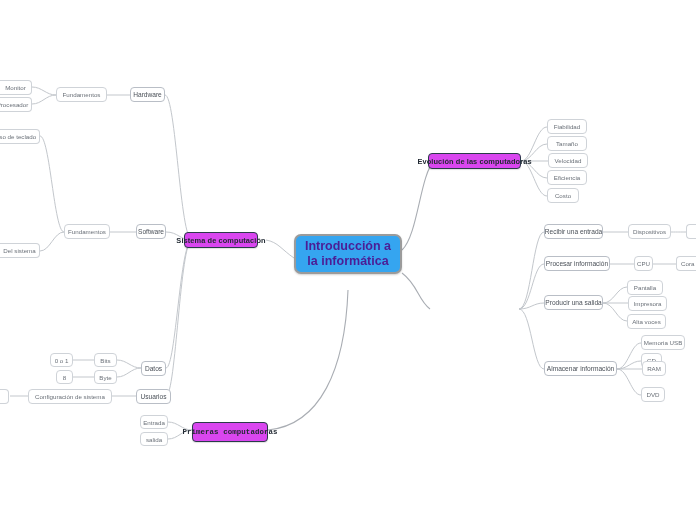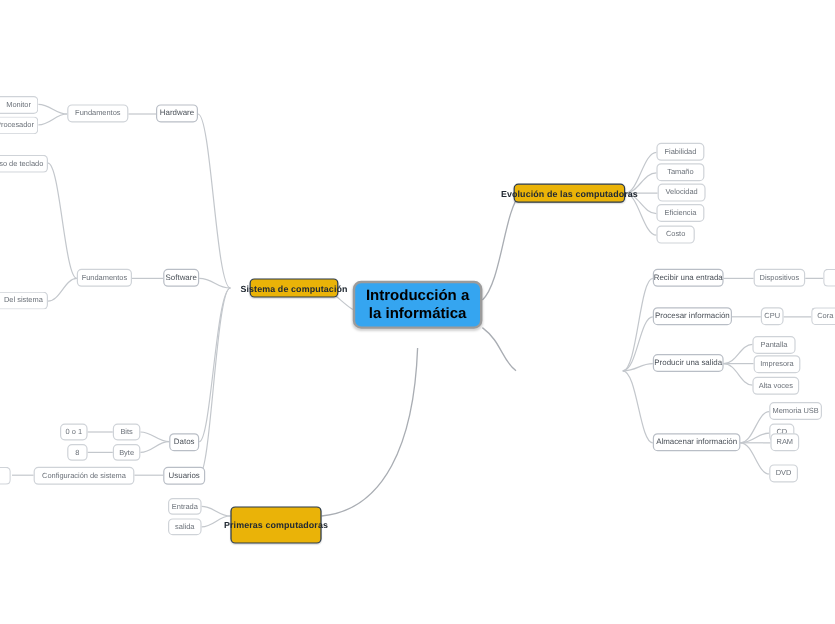--- a/index.html
+++ b/index.html
@@ -30,31 +30,31 @@
     text-align: center;
     white-space: nowrap;
     border-radius: 5px;
     background: #ffffff;
   }
   
   .node.root {
     background: #35a5f0;
     border: 2px solid #9b9b9b;
     border-radius: 7px;
-    color: #000000;
+    color: #4c1d95;
     font-size: 12.5px;
     font-weight: bold;
     line-height: 15px;
     white-space: normal;
     box-shadow: 0 1px 2px rgba(0,0,0,0.18);
     padding: 4px 6px;
   }
   
   .node.lvl1 {
-    background: #eab308;
+    background: #d946ef;
     border: 1.6px solid #2b3a4a;
     border-radius: 4px;
     color: #222a33;
     font-size: 7.4px;
     font-weight: bold;
     letter-spacing: 0.1px;
     padding: 0 5px;
     box-shadow: 0 1px 1px rgba(0,0,0,0.12);
   }
   
@@ -176,21 +176,21 @@
   <div class="node lvl3" style="left:627px; top:280px; width:36px; height:15px;">Pantalla</div>
   <div class="node lvl3" style="left:628px; top:296px; width:39px; height:15px;">Impresora</div>
   <div class="node lvl3" style="left:627px; top:314px; width:39px; height:15px;">Alta voces</div>
 
   <div class="node lvl2" style="left:544px; top:361px; width:73px; height:15px;">Almacenar información</div>
   <div class="node lvl3" style="left:641px; top:335px; width:44px; height:15px;">Memoria USB</div>
   <div class="node lvl3" style="left:641px; top:353px; width:21px; height:15px;">CD</div>
   <div class="node lvl3" style="left:642px; top:361px; width:24px; height:15px;">RAM</div>
   <div class="node lvl3" style="left:641px; top:387px; width:24px; height:15px;">DVD</div>
 
-  <div class="node lvl1" style="left:208px; top:232px; width:74px; height:16px;">Sistema de computación</div>
+  <div class="node lvl1" style="left:184px; top:232px; width:74px; height:16px;">Sistema de computación</div>
 
   <div class="node lvl2" style="left:130px; top:87px; width:35px; height:15px;">Hardware</div>
   <div class="node lvl3" style="left:56px; top:87px; width:51px; height:15px;">Fundamentos</div>
   <div class="node lvl3 clipped-left" style="left:0px; top:80px; width:32px; height:15px;">Monitor</div>
   <div class="node lvl3 clipped-left" style="left:-6px; top:97px; width:38px; height:15px;">Procesador</div>
 
   <div class="node lvl2" style="left:136px; top:224px; width:30px; height:15px;">Software</div>
   <div class="node lvl3" style="left:64px; top:224px; width:46px; height:15px;">Fundamentos</div>
   <div class="node lvl3 clipped-left" style="left:-8px; top:129px; width:48px; height:15px;">Uso de teclado</div>
   <div class="node lvl3 clipped-left" style="left:0px; top:243px; width:40px; height:15px;">Del sistema</div>
@@ -198,17 +198,17 @@
   <div class="node lvl2" style="left:141px; top:361px; width:25px; height:15px;">Datos</div>
   <div class="node lvl3" style="left:94px; top:353px; width:23px; height:14px;">Bits</div>
   <div class="node lvl3" style="left:94px; top:370px; width:23px; height:14px;">Byte</div>
   <div class="node lvl3" style="left:50px; top:353px; width:23px; height:14px;">0 o 1</div>
   <div class="node lvl3" style="left:56px; top:370px; width:17px; height:14px;">8</div>
 
   <div class="node lvl2" style="left:136px; top:389px; width:35px; height:15px;">Usuarios</div>
   <div class="node lvl3" style="left:28px; top:389px; width:84px; height:15px;">Configuración de sistema</div>
   <div class="node lvl3 clipped-left" style="left:0px; top:389px; width:8px; height:15px;"></div>
 
-  <div class="node lvl1" style="left:192px; top:422px; width:76px; height:31px;">Primeras computadoras</div>
+  <div class="node lvl1" style="left:192px; top:422px; width:76px; height:20px;font-family:Liberation Mono, monospace;">Primeras computadoras</div>
   <div class="node lvl3" style="left:140px; top:415px; width:28px; height:14px;">Entrada</div>
   <div class="node lvl3" style="left:140px; top:432px; width:28px; height:14px;">salida</div>
 
 </div>
 
 </body></html>

